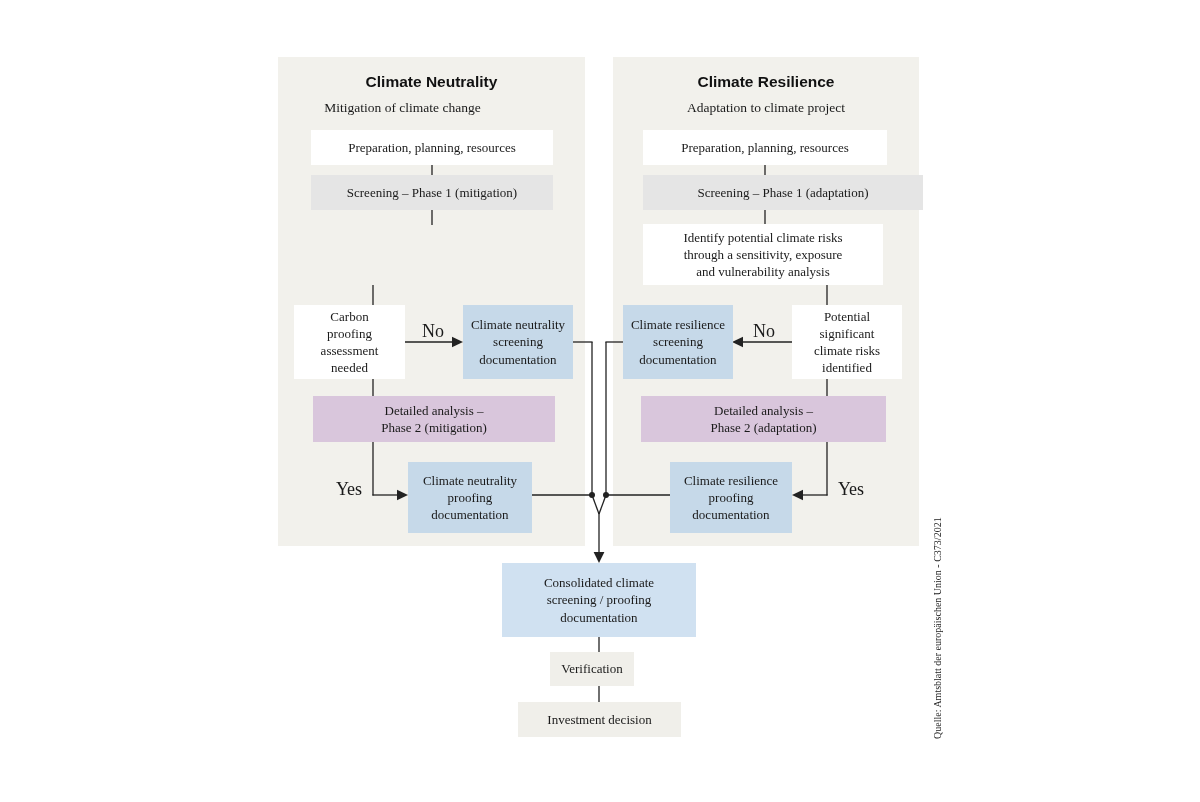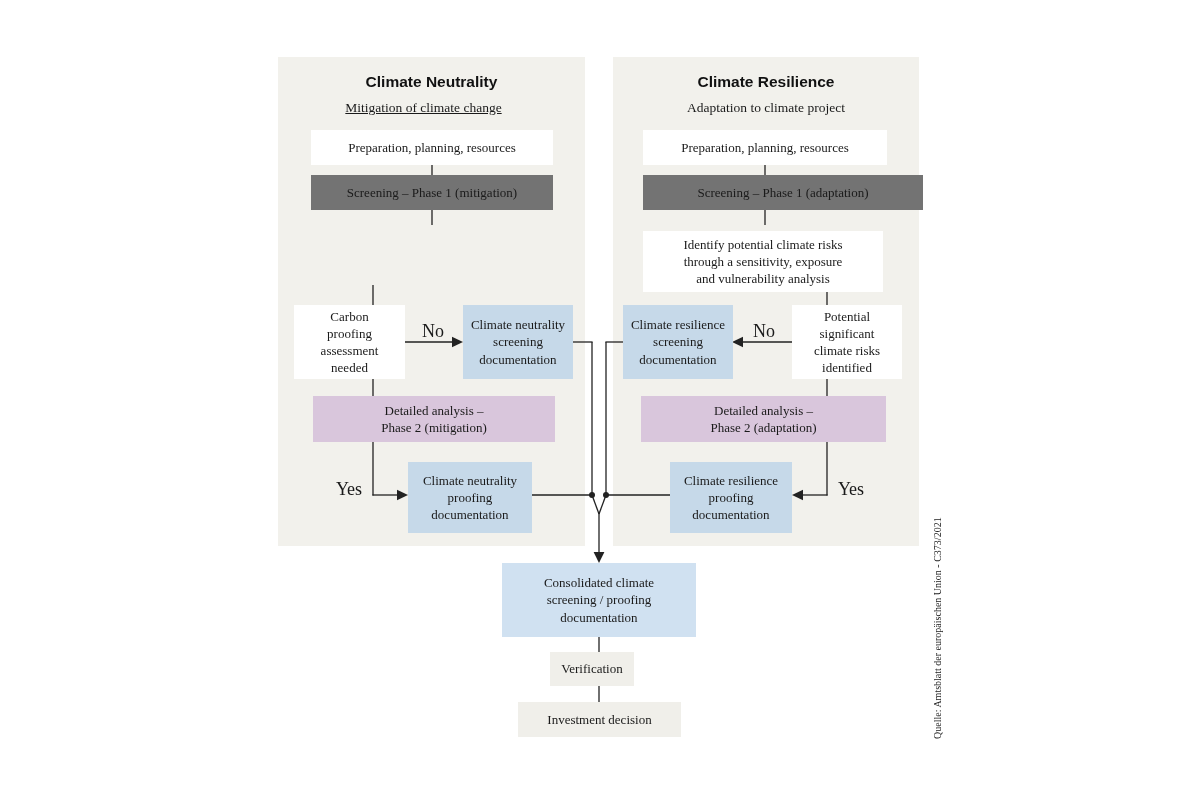--- a/index.html
+++ b/index.html
@@ -8,21 +8,21 @@
   .panel{position:absolute;top:57px;height:489px;background:#f2f1ec;}
   #panel-left{left:278px;width:307px;}
   #panel-right{left:613px;width:306px;}
   .panel-title{position:absolute;height:20px;display:flex;align-items:center;justify-content:center;
         font-family:"Liberation Sans", sans-serif;font-weight:bold;font-size:15.5px;color:#111;}
   .panel-subtitle{position:absolute;height:18px;display:flex;align-items:center;justify-content:center;
         font-size:13.5px;}
   .box{position:absolute;display:flex;align-items:center;justify-content:center;text-align:center;
         white-space:pre-line;font-size:13px;line-height:1.32;z-index:2;}
   .white{background:#ffffff;}
-  .pink{background:#737373;}
+  .pink{background:#e5e5e5;}
   .blue{background:#c6d9e9;}
   .purple{background:#d9c6dc;}
   .consolidated{background:#d0e1f1;}
   .gray{background:#f0efea;}
   .edge-label{position:absolute;font-size:18px;z-index:2;display:flex;align-items:center;justify-content:center;}
   #connectors{position:absolute;left:0;top:0;z-index:1;}
   #source-note{position:absolute;left:926px;top:508px;width:22px;height:240px;
         writing-mode:vertical-rl;transform:rotate(180deg);
         display:flex;align-items:center;justify-content:center;
         font-size:10px;color:#222;white-space:nowrap;}
@@ -70,21 +70,21 @@
       <polygon points="599,563 593.6,552 604.4,552"></polygon>
     </g>
     <g fill="#222222" stroke="none">
       <circle cx="592" cy="495" r="3"></circle>
       <circle cx="606" cy="495" r="3"></circle>
     </g>
   </svg>
 
   <div id="panel-left" class="panel"></div>
   <div class="panel-title" style="left:278px;top:72px;width:307px;">Climate Neutrality</div>
-  <div class="panel-subtitle" style="left:292px;top:99px;width:263px;text-decoration:underline;">Mitigation of climate change</div>
+  <div class="panel-subtitle" style="left:271px;top:99px;width:263px;">Mitigation of climate change</div>
 
   <div class="box white" style="left:311px;top:130px;width:242px;height:35px;">Preparation, planning, resources</div>
   <div class="box pink" style="left:311px;top:175px;width:242px;height:35px;">Screening – Phase 1 (mitigation)</div>
   <div class="box white" style="left:294px;top:305px;width:111px;height:74px;">Carbon
 proofing
 assessment
 needed</div>
   <div class="box blue" style="left:463px;top:305px;width:110px;height:74px;">Climate neutrality
 screening
 documentation</div>
@@ -95,21 +95,21 @@
 documentation</div>
   <div class="edge-label" style="left:419px;top:323px;width:28px;height:16px;">No</div>
   <div class="edge-label" style="left:333px;top:481px;width:32px;height:16px;">Yes</div>
 
   <div id="panel-right" class="panel"></div>
   <div class="panel-title" style="left:613px;top:72px;width:306px;">Climate Resilience</div>
   <div class="panel-subtitle" style="left:613px;top:99px;width:306px;">Adaptation to climate project</div>
 
   <div class="box white" style="left:643px;top:130px;width:244px;height:35px;">Preparation, planning, resources</div>
   <div class="box pink" style="left:643px;top:175px;width:280px;height:35px;">Screening – Phase 1 (adaptation)</div>
-  <div class="box white" style="left:643px;top:231px;width:240px;height:61px;">Identify potential climate risks
+  <div class="box white" style="left:643px;top:224px;width:240px;height:61px;">Identify potential climate risks
 through a sensitivity, exposure
 and vulnerability analysis</div>
   <div class="box white" style="left:792px;top:305px;width:110px;height:74px;">Potential
 significant
 climate risks
 identified</div>
   <div class="box blue" style="left:623px;top:305px;width:110px;height:74px;">Climate resilience
 screening
 documentation</div>
   <div class="box purple" style="left:641px;top:396px;width:245px;height:46px;">Detailed analysis –

